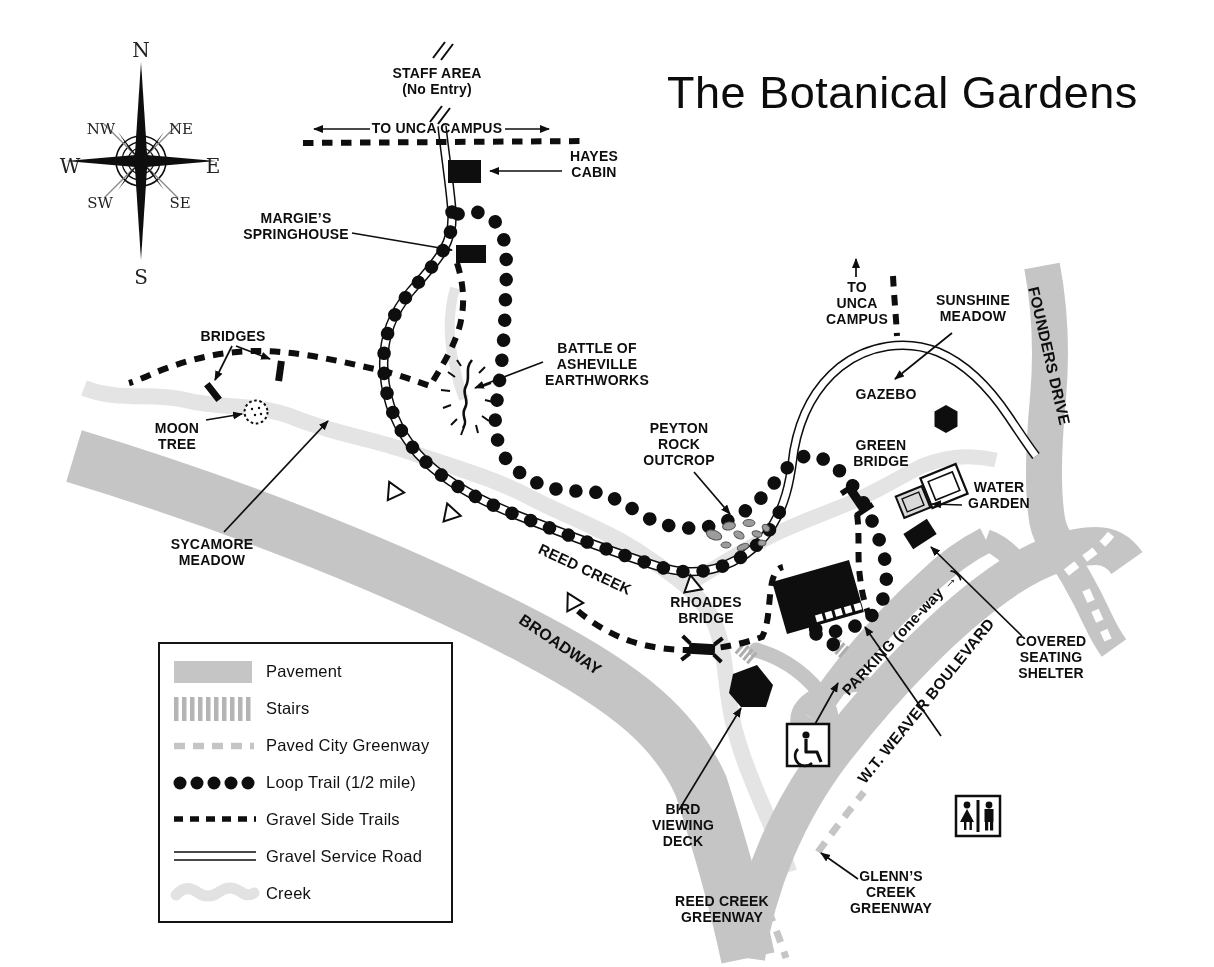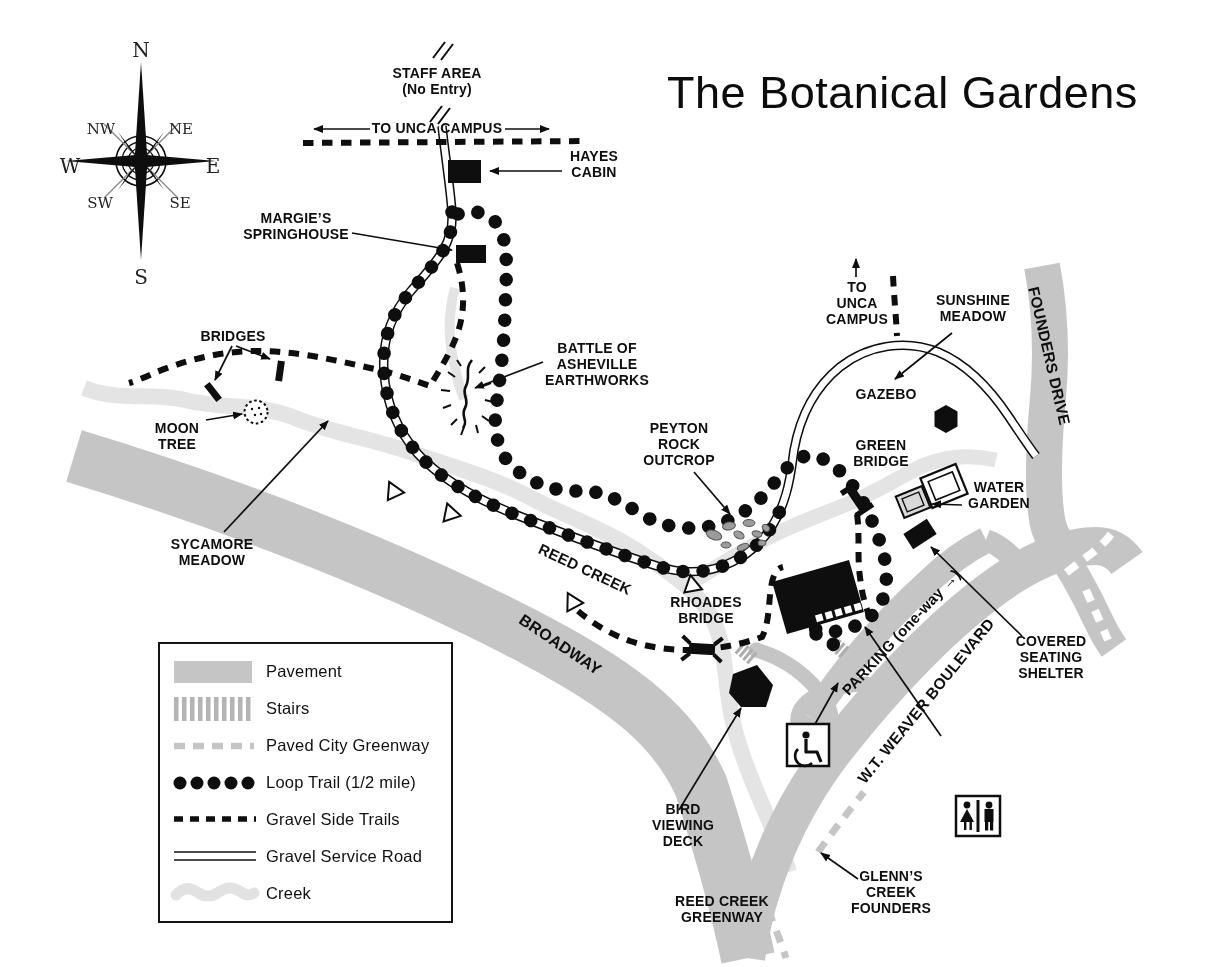--- a/index.html
+++ b/index.html
@@ -284,21 +284,21 @@
 <div class="lbl" style="left:1051px;top:634px">COVERED
 SEATING
 SHELTER</div>
 <div class="lbl" style="left:683px;top:802px">BIRD
 VIEWING
 DECK</div>
 <div class="lbl" style="left:722px;top:894px">REED CREEK
 GREENWAY</div>
 <div class="lbl" style="left:891px;top:869px">GLENN’S
 CREEK
-FOUNDERS</div>
+GREENWAY</div>
 
 <div class="lbl rot" style="left:1049px;top:356px;transform:translate(-50%,-50%) rotate(77deg);font-size:15.5px">FOUNDERS DRIVE</div>
 <div class="lbl rot" style="left:585px;top:569px;transform:translate(-50%,-50%) rotate(25deg);font-size:15px">REED CREEK</div>
 <div class="lbl rot" style="left:560px;top:645px;transform:translate(-50%,-50%) rotate(34deg);font-size:16px">BROADWAY</div>
 <div class="lbl rot" style="left:901px;top:632px;transform:translate(-50%,-50%) rotate(-47deg);font-size:15px">PARKING (one-way →)</div>
 <div class="lbl rot" style="left:926px;top:701px;transform:translate(-50%,-50%) rotate(-51deg);font-size:15.5px">W.T. WEAVER BOULEVARD</div>
 
 <div id="legend">
   <div class="lrow">
     <svg class="lsw" width="96" height="30">

